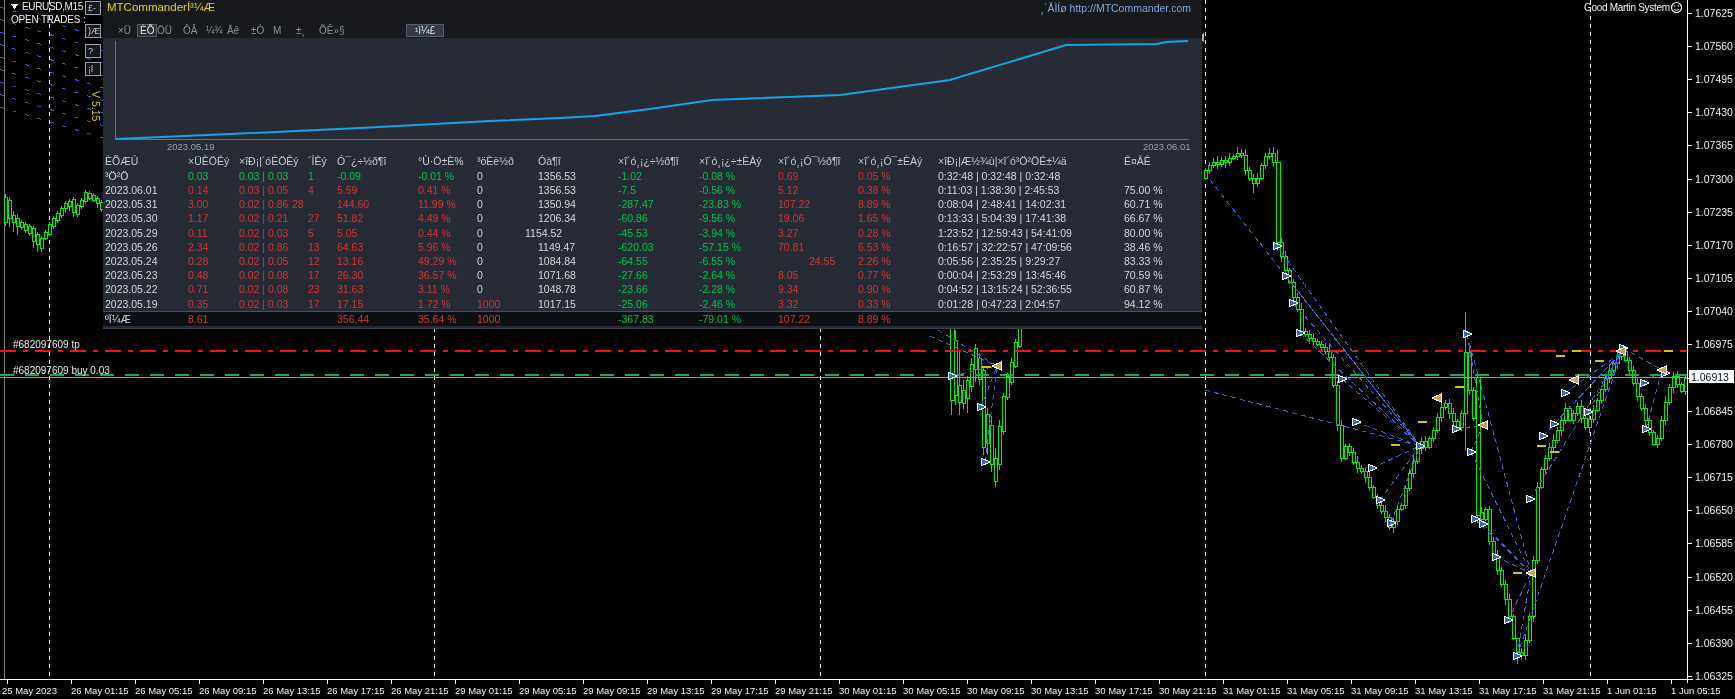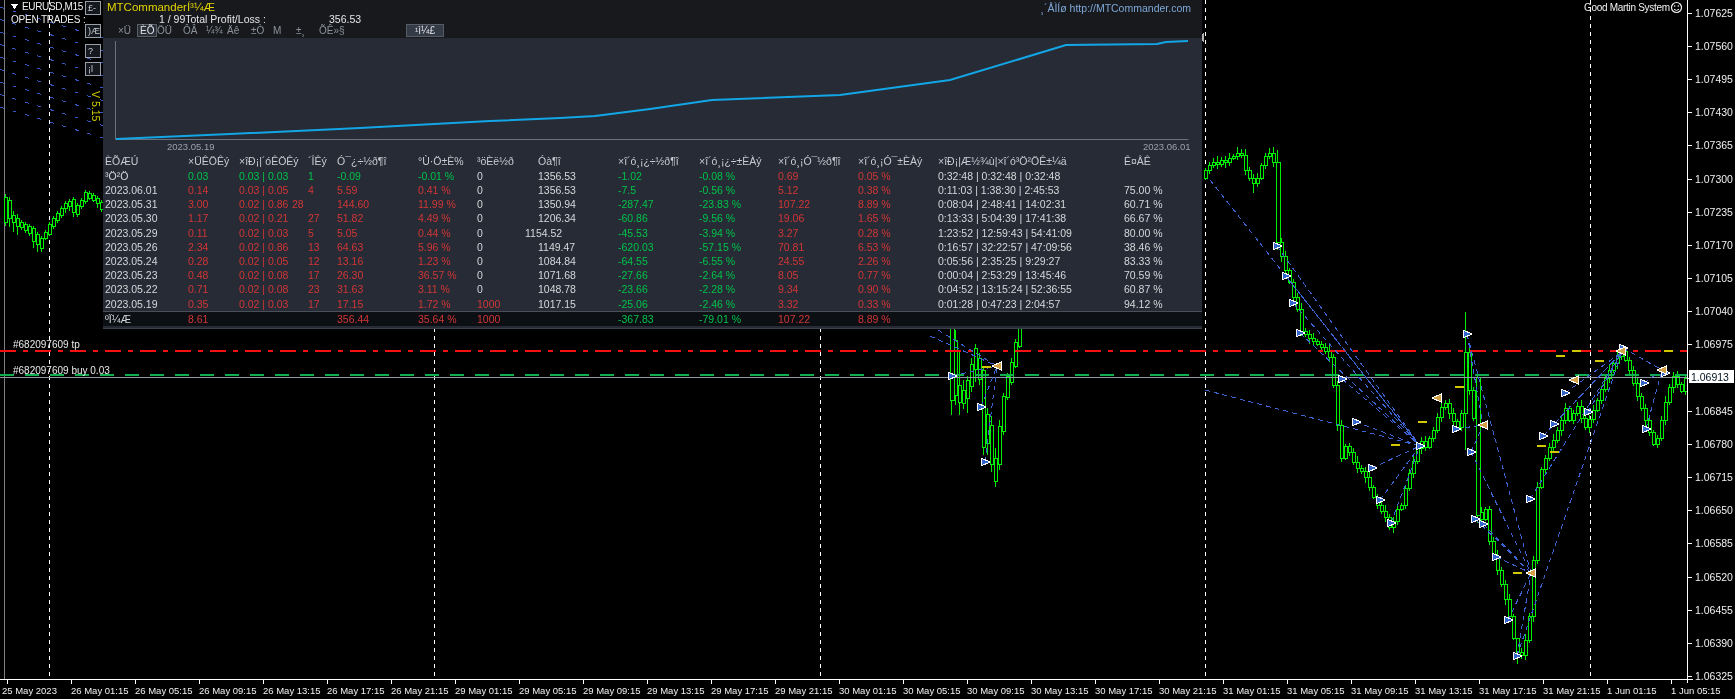--- a/index.html
+++ b/index.html
@@ -574,24 +574,20 @@
 <text x="88" y="54" fill="#c8ccd4" font-size="9">?</text>
 <rect x="85.5" y="62.5" width="15" height="13" fill="#15181d" stroke="#9aa0aa" stroke-width="1"></rect>
 <text x="88" y="72" fill="#c8ccd4" font-size="9">¡l</text>
 <text x="0" y="0" fill="#d8d400" font-size="10.5" transform="translate(92 91) rotate(90)">V 5.15</text>
 </svg>
 
 <div id="panel">
  <div id="phead">
   <div id="ptitle">MTCommanderÍ³¼Æ</div>
   <div id="plink">¸´ÅÌÍø http://MTCommander.com</div>
-  <div id="pline2">
-          <span style="position:absolute;left:56px">1 / 99Total Profit/Loss :</span>
-          <span style="position:absolute;left:226px">356.53</span>
-        </div>
   <div id="pbtns">
           <span class="pbtn" style="left:12px">×Ü</span>
           <span class="pbtn sel" style="left:34px">ÈÕ</span>
           <span class="pbtn" style="left:51px">ÖÜ</span>
           <span class="pbtn" style="left:77px">ÔÂ</span>
           <span class="pbtn" style="left:100px">¼¾</span>
           <span class="pbtn" style="left:121px">Äê</span>
           <span class="pbtn" style="left:145px">±Ò</span>
           <span class="pbtn" style="left:167px">M</span>
           <span class="pbtn" style="left:190px">±¸</span>
@@ -716,26 +712,26 @@
         <span style="left:755px;color:#d23636">6.53 %</span>
         <span style="left:835px;color:#d4d8dc">0:16:57 | 32:22:57 | 47:09:56</span>
         <span style="left:1021px;color:#d4d8dc">38.46 %</span>
       </div>
       <div class="trow" style="top:253.9px;">
         <span style="left:2px;color:#d4d8dc">2023.05.24</span>
         <span style="left:85px;color:#d23636">0.28</span>
         <span style="left:136px;color:#d23636">0.02 | 0.05</span>
         <span style="left:205px;color:#d23636">12</span>
         <span style="left:234px;color:#d23636">13.16</span>
-        <span style="left:315px;color:#d23636">1.23 %</span>
+        <span style="left:315px;color:#d23636">49.29 %</span>
         <span style="left:374px;color:#d4d8dc">0</span>
         <span style="left:435px;color:#d4d8dc">1084.84</span>
         <span style="left:515px;color:#00c24a">-64.55</span>
         <span style="left:596px;color:#00c24a">-6.55 %</span>
-        <span style="left:675px;color:#d23636">24.55</span>
+        <span style="left:706px;color:#d23636">24.55</span>
         <span style="left:755px;color:#d23636">2.26 %</span>
         <span style="left:835px;color:#d4d8dc">0:05:56 | 2:35:25 | 9:29:27</span>
         <span style="left:1021px;color:#d4d8dc">83.33 %</span>
       </div>
       <div class="trow" style="top:268.2px;">
         <span style="left:2px;color:#d4d8dc">2023.05.23</span>
         <span style="left:85px;color:#d23636">0.48</span>
         <span style="left:136px;color:#d23636">0.02 | 0.08</span>
         <span style="left:205px;color:#d23636">17</span>
         <span style="left:234px;color:#d23636">26.30</span>

